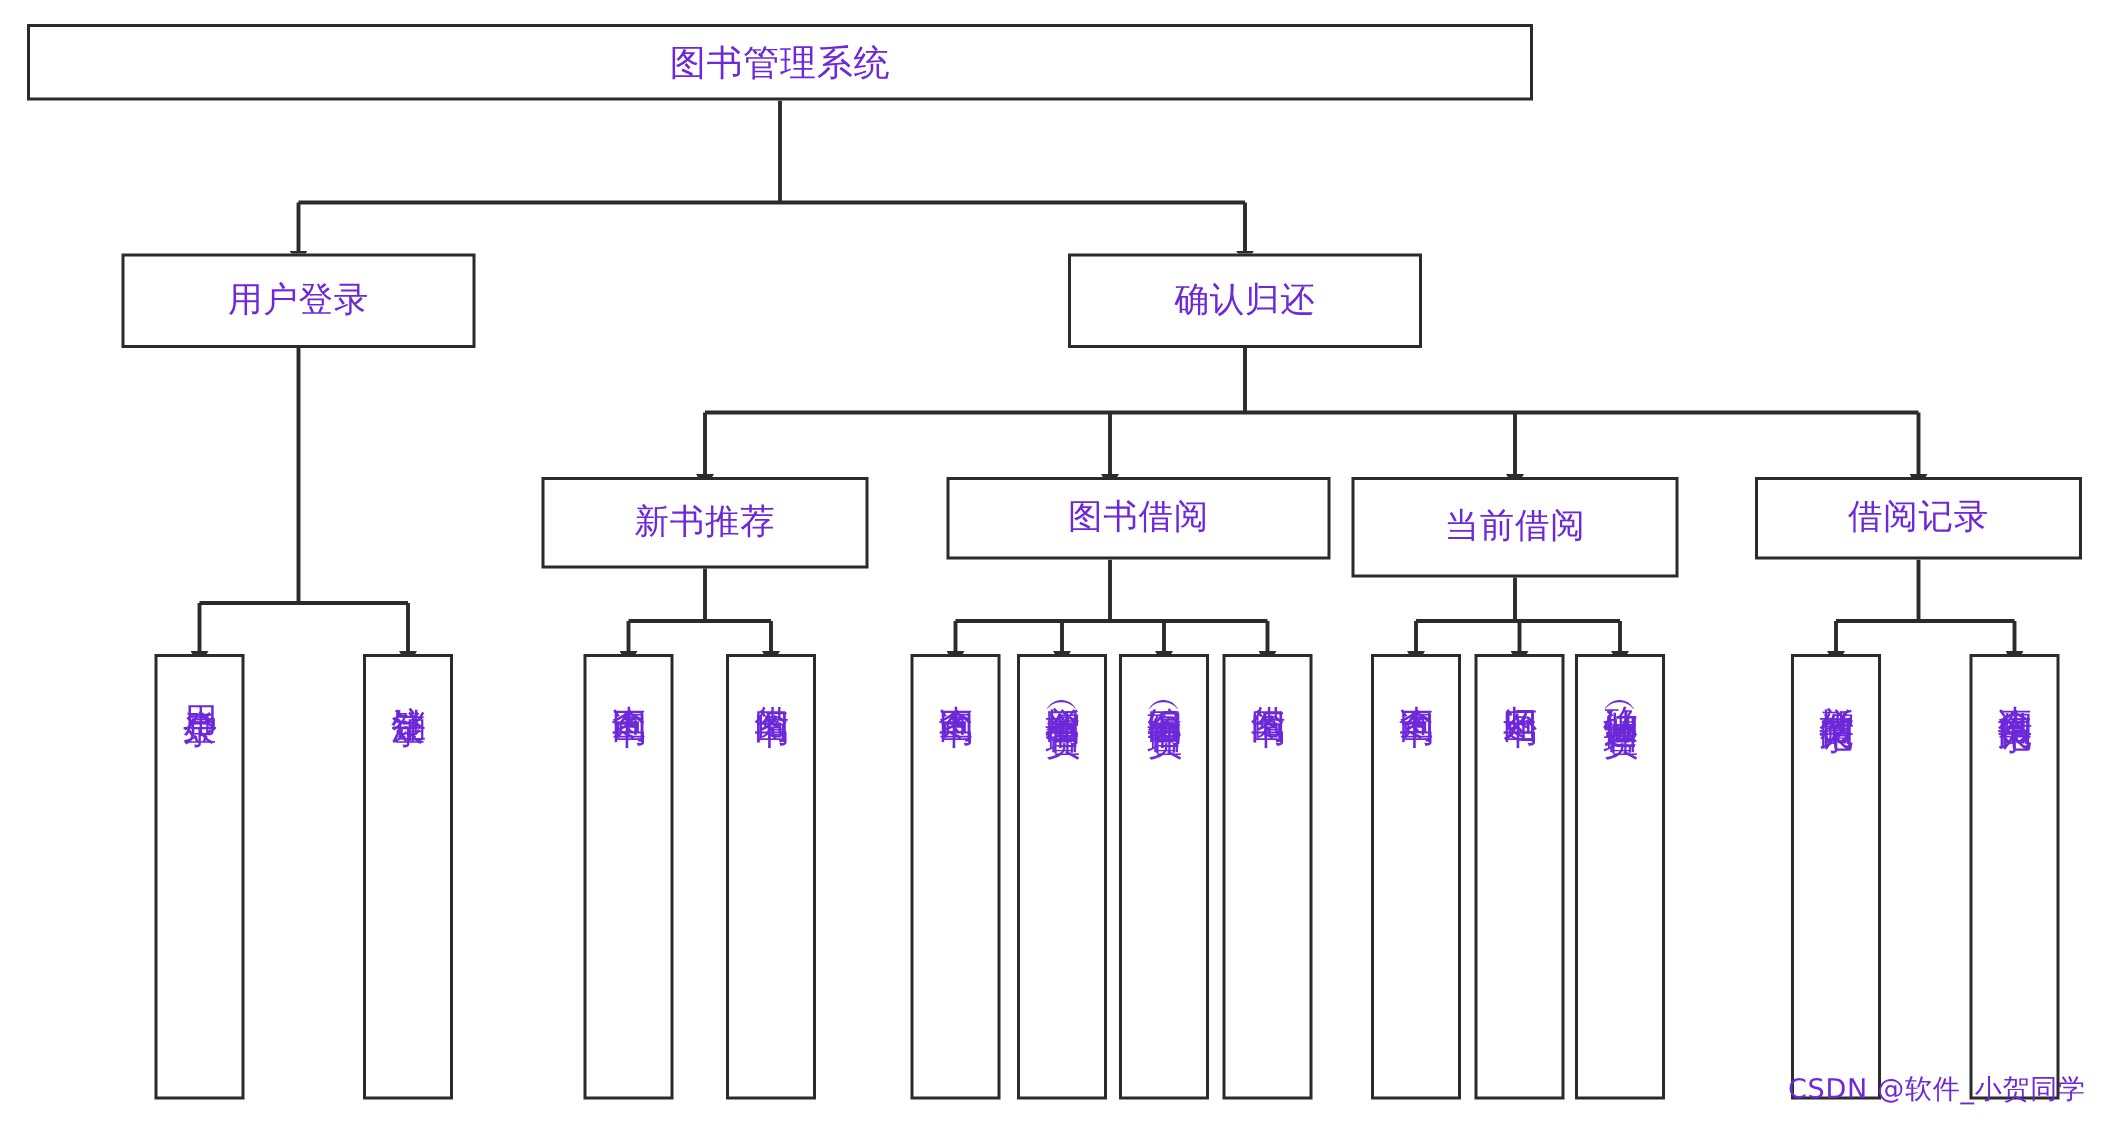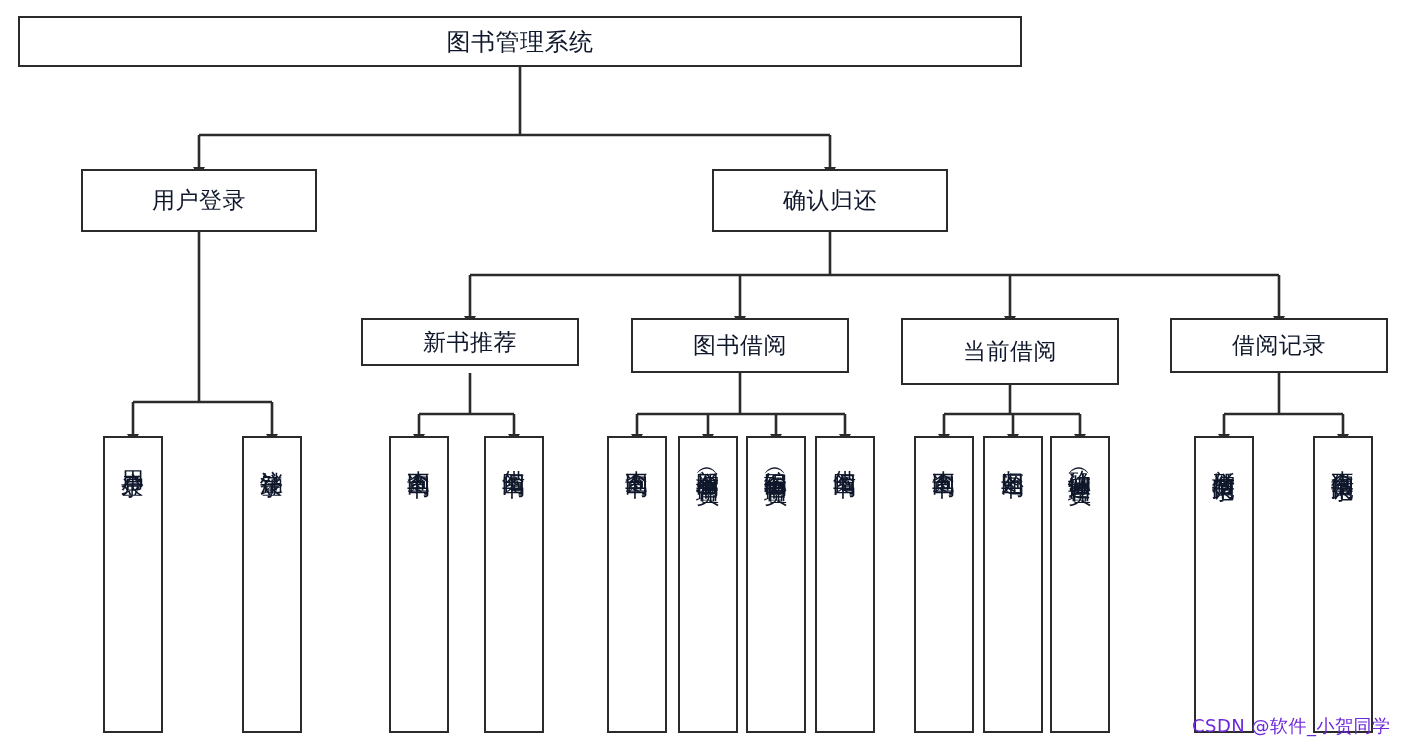--- a/index.html
+++ b/index.html
@@ -24,21 +24,21 @@
     pointer-events: none;
   }
   .node {
     position: absolute;
     box-sizing: border-box;
     border: 2px solid #2b2b2b;
     background: #ffffff;
     display: flex;
     align-items: center;
     justify-content: center;
-    color: #0f172a;
+    color: #6d28d9;
   }
   .node .label {
     display: block;
     text-align: center;
     line-height: 1.0;
     white-space: nowrap;
   }
   .node.horiz .label {
     font-size: 23px;
     letter-spacing: 0.5px;
@@ -120,24 +120,24 @@
     <span class="label">图书管理系统</span>
   </div>
 
   <div class="node horiz" id="n-user-login" style="left: 81px; top: 169px; width: 236px; height: 63px;">
     <span class="label">用户登录</span>
   </div>
   <div class="node horiz" id="n-book-manage" style="left: 712px; top: 169px; width: 236px; height: 63px;">
     <span class="label">确认归还</span>
   </div>
 
-  <div class="node horiz" id="n-new-book-rec" style="left: 361px; top: 318px; width: 218px; height: 48px;">
+  <div class="node horiz" id="n-new-book-rec" style="left: 361px; top: 318px; width: 218px; height: 61px;">
     <span class="label">新书推荐</span>
   </div>
-  <div class="node horiz" id="n-book-borrow" style="left: 631px; top: 318px; width: 218px; height: 55px;">
+  <div class="node horiz" id="n-book-borrow" style="left: 631px; top: 318px; width: 256px; height: 55px;">
     <span class="label">图书借阅</span>
   </div>
   <div class="node horiz" id="n-current-borrow" style="left: 901px; top: 318px; width: 218px; height: 67px;">
     <span class="label">当前借阅</span>
   </div>
   <div class="node horiz" id="n-borrow-record" style="left: 1170px; top: 318px; width: 218px; height: 55px; justify-content: center;">
     <span class="label">借阅记录</span>
   </div>
 
   <div class="node vert" id="n-leaf-0" style="left: 103px; top: 436px; width: 60px; height: 297px;">

